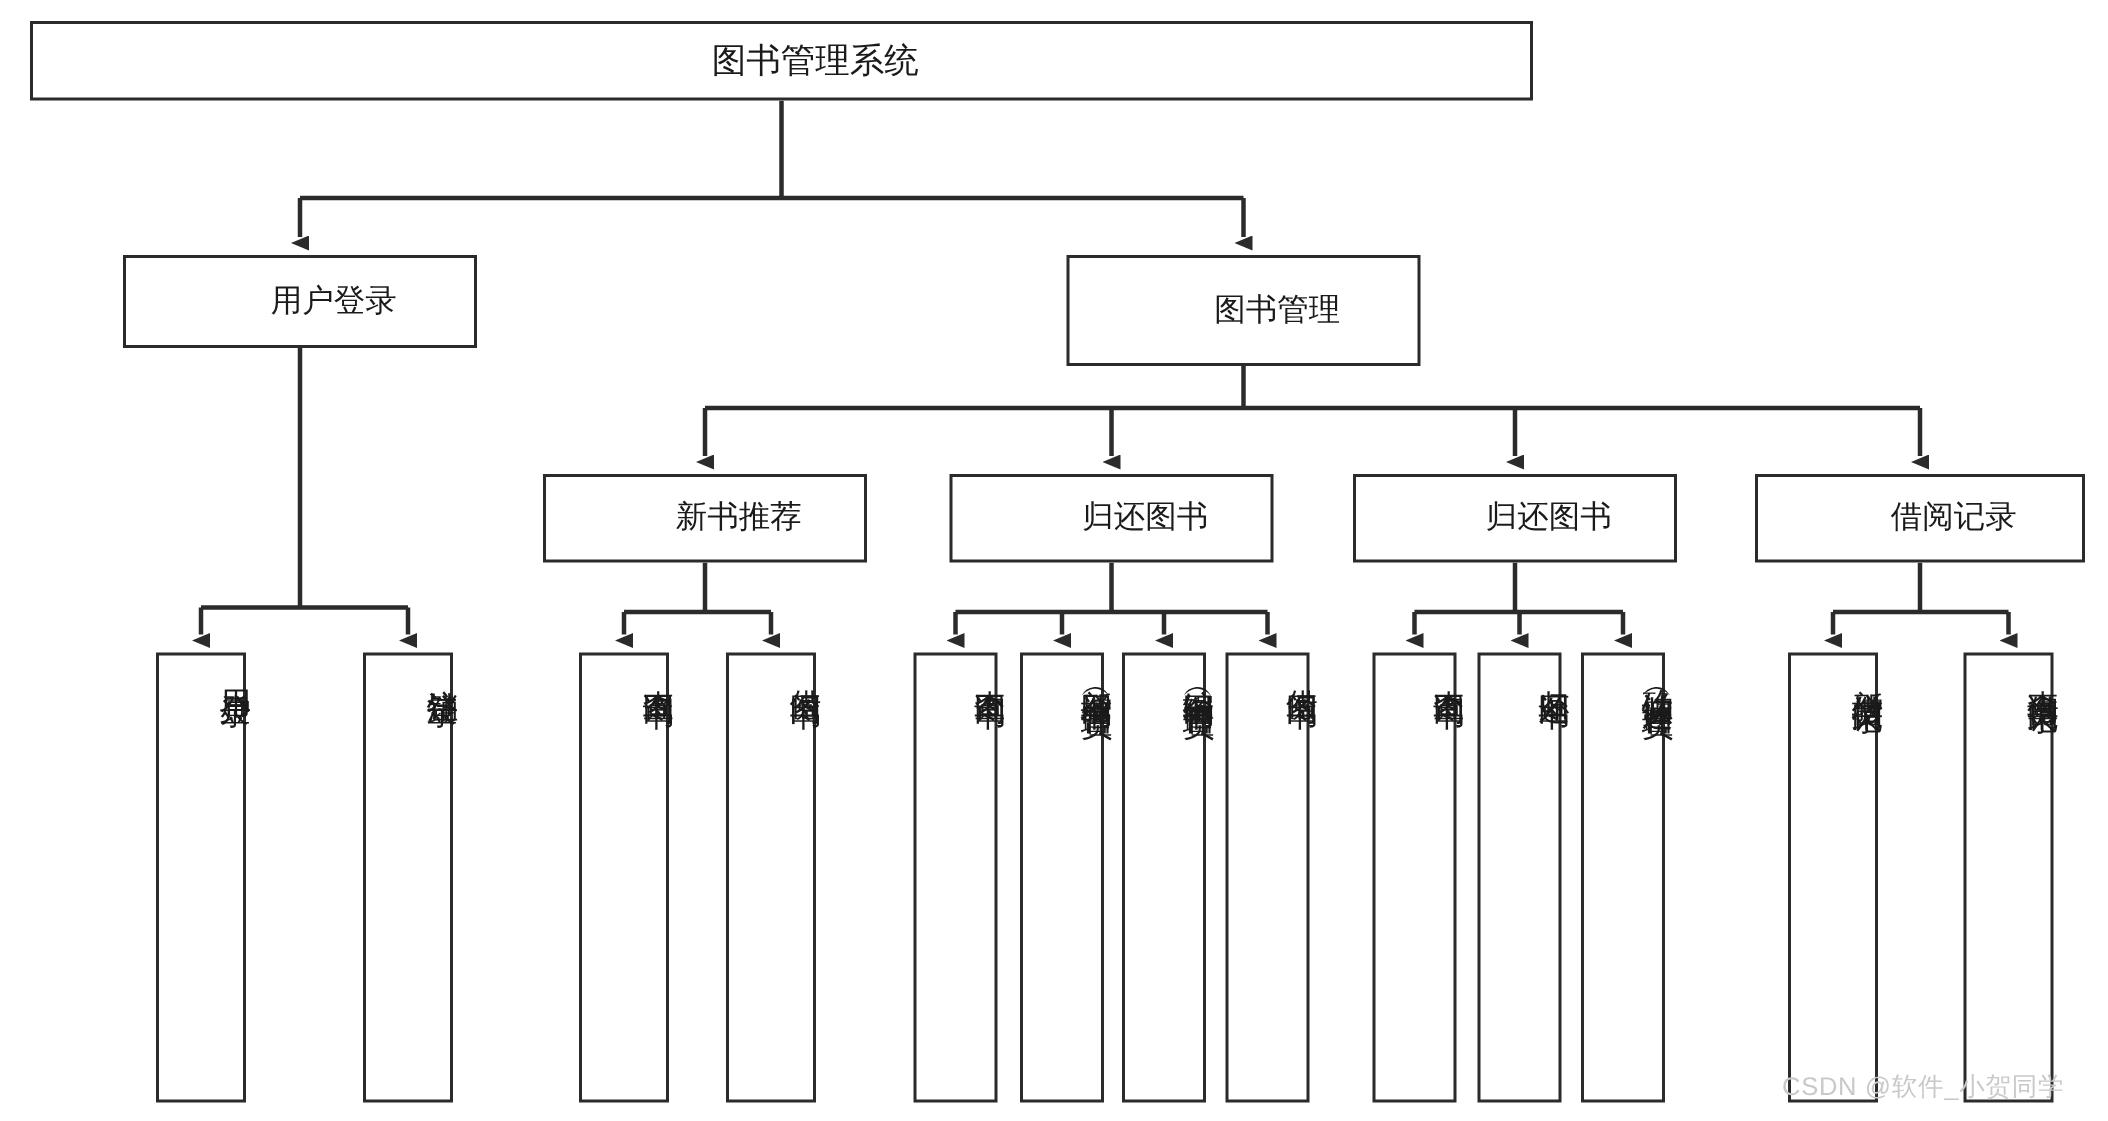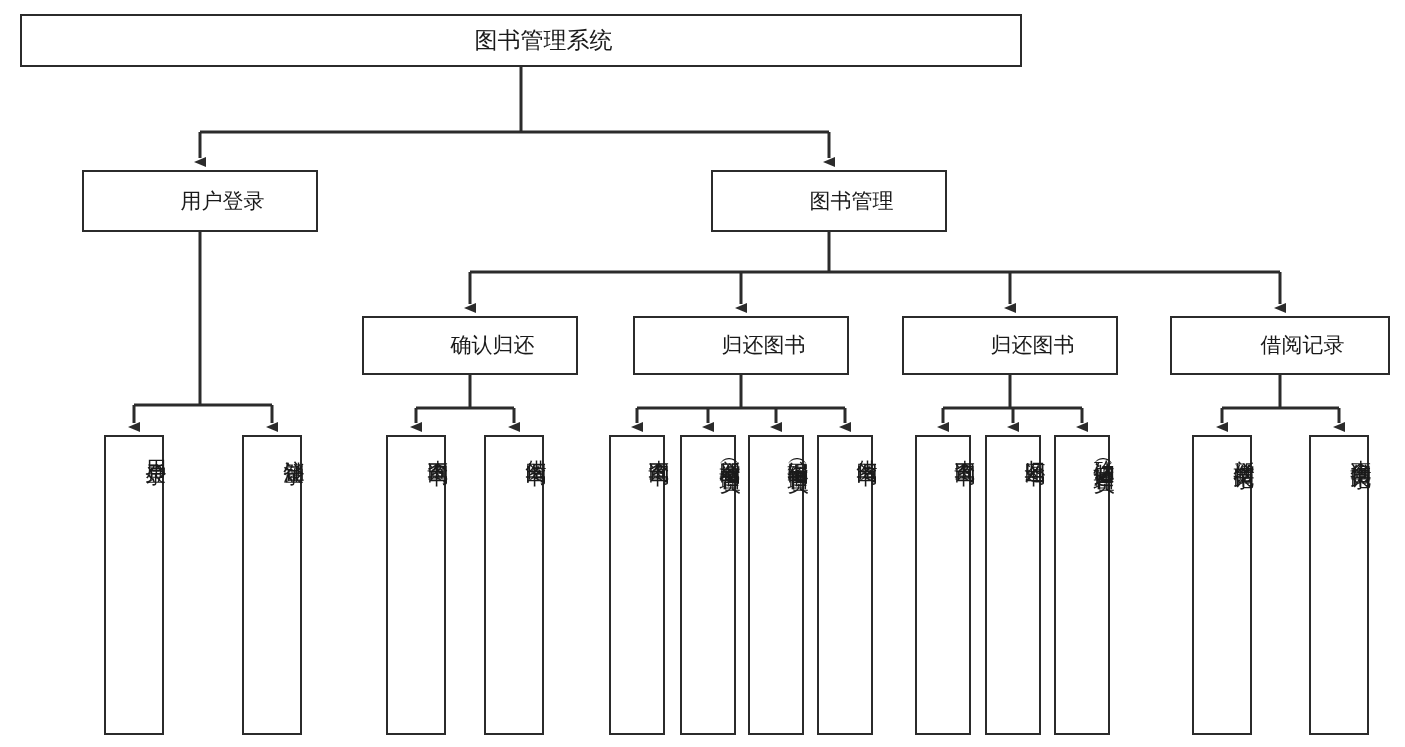--- a/index.html
+++ b/index.html
@@ -114,25 +114,25 @@
       </g>
   </svg>
 
   <div id="nodes-layer">
       <div class="node level-0" style="left: 20px; top: 14px; width: 1002px; height: 53px;">
         <span class="node-label">图书管理系统</span>
       </div>
       <div class="node level-1" style="left: 82px; top: 170px; width: 236px; height: 62px;">
         <span class="node-label">用户登录</span>
       </div>
-      <div class="node level-1" style="left: 711px; top: 170px; width: 236px; height: 62px;">
+      <div class="node level-1" style="left: 711px; top: 170px; width: 236px; height: 74px;">
         <span class="node-label">图书管理</span>
       </div>
       <div class="node level-2" style="left: 362px; top: 316px; width: 216px; height: 59px;">
-        <span class="node-label">确认归还</span>
+        <span class="node-label">新书推荐</span>
       </div>
       <div class="node level-2" style="left: 633px; top: 316px; width: 216px; height: 59px;">
         <span class="node-label">归还图书</span>
       </div>
       <div class="node level-2" style="left: 902px; top: 316px; width: 216px; height: 59px;">
         <span class="node-label">归还图书</span>
       </div>
       <div class="node level-2" style="left: 1170px; top: 316px; width: 220px; height: 59px;">
         <span class="node-label">借阅记录</span>
       </div>
@@ -170,14 +170,15 @@
         <span class="node-label">确认归还（管理员）</span>
       </div>
       <div class="node level-3 leaf" style="left: 1192px; top: 435px; width: 60px; height: 300px;">
         <span class="node-label">新增借阅记录</span>
       </div>
       <div class="node level-3 leaf" style="left: 1309px; top: 435px; width: 60px; height: 300px;">
         <span class="node-label">查询借阅记录</span>
       </div>
     </div>
 
+  <div class="watermark" style="left: 1188px; top: 713px;">CSDN @软件_小贺同学</div>
 
 </div>
 
 </body></html>

